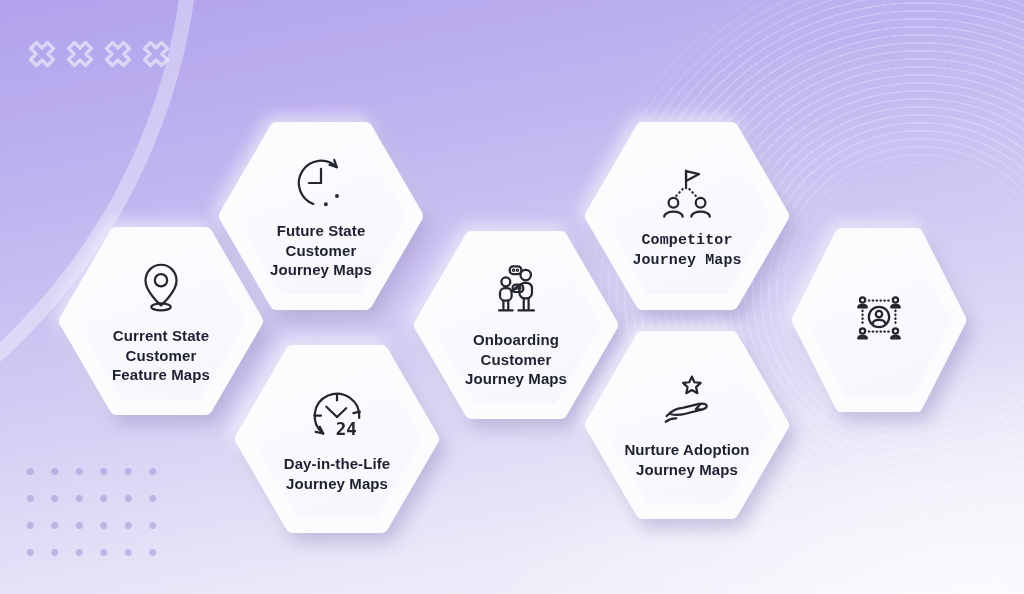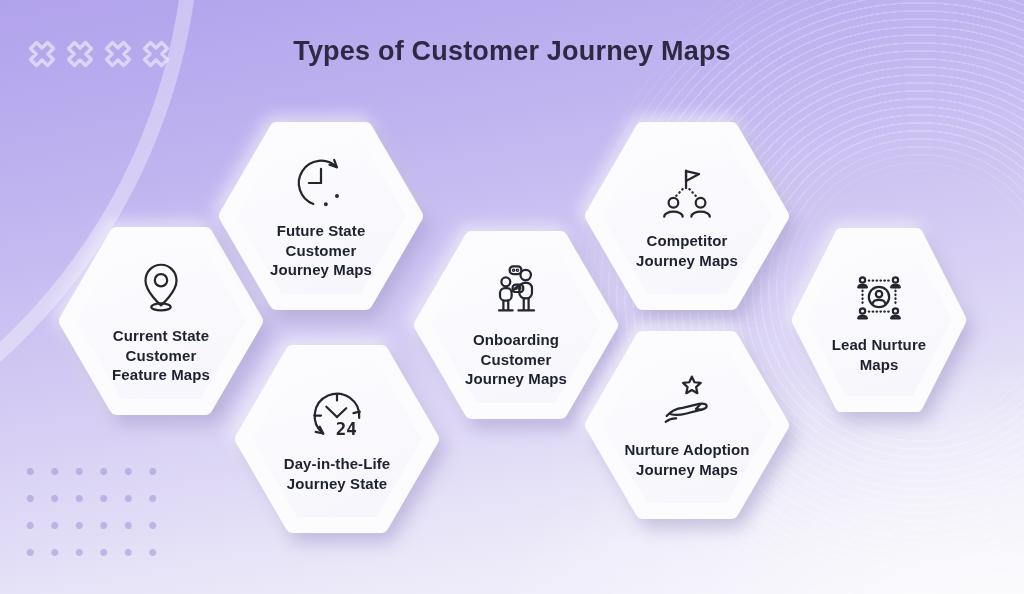--- a/index.html
+++ b/index.html
@@ -41,21 +41,21 @@
     position:absolute; top:36px; left:0; width:100%;
     text-align:center; font-size:27px; font-weight:bold; letter-spacing:.2px;
     color:#2e2a44;
   }
   
   .card { position:absolute; width:206px; height:190px; }
   .card-c1 { left:58px;  top:226px; }
   .card-c2 { left:218px; top:121px; }
   .card-c3 { left:234px; top:344px; }
   .card-c4 { left:413px; top:230px;text-decoration:underline; }
-  .card-c5 { left:584px; top:121px; }
+  .card-c5 { left:584px; top:121px;font-family:Liberation Mono, monospace; }
   .card-c6 { left:584px; top:330px; }
   .card-c7 { left:791px; top:227px; width:176px; height:186px; }
   .hex-bg {
     position:absolute; inset:0; width:100%; height:100%;
     filter:drop-shadow(6px 9px 9px rgba(124,110,178,.40)) drop-shadow(-4px -5px 8px rgba(255,255,255,.65));
   }
   .card-content {
     position:absolute; inset:0; display:flex; flex-direction:column;
     align-items:center; justify-content:center; z-index:2; padding:0 22px;
   }
@@ -90,21 +90,20 @@
   <div class="dots-grid"></div>
   <svg class="x-marks" width="164" height="44" viewBox="0 0 164 44">
     <g fill="none" stroke="rgba(255,255,255,.52)" stroke-width="3.4" stroke-linejoin="round">
       <use href="#xmark" transform="translate(18,22) rotate(45)"></use>
       <use href="#xmark" transform="translate(56,22) rotate(45)"></use>
       <use href="#xmark" transform="translate(94,22) rotate(45)"></use>
       <use href="#xmark" transform="translate(132,22) rotate(45)"></use>
     </g>
   </svg>
 
-  <h1 class="page-title">Types of Customer Journey Maps</h1>
 
   <div class="card card-c1">
     <svg class="hex-bg" viewBox="0 0 206 190" preserveAspectRatio="none">
       <path d="M9 95 L59 9 L147 9 L197 95 L147 181 L59 181 Z" fill="url(#hexgrad)" stroke="#fcfcfe" stroke-width="16" stroke-linejoin="round"></path>
     </svg>
     <div class="card-content">
       <svg class="card-icon" viewBox="0 0 64 64">
         <ellipse cx="32" cy="51.5" rx="10" ry="3.6"></ellipse>
         <path d="M32 8 C23 8 16 15.2 16 24.5 C16 36 32 50 32 50 C32 50 48 36 48 24.5 C48 15.2 41 8 32 8 Z" fill="#fff"></path>
         <circle cx="32" cy="24" r="6.4"></circle>
@@ -143,21 +142,21 @@
         <path d="M54.9 34 A23 23 0 1 0 17.8 50.1"></path>
         <path d="M14.2 43 L17.8 50.1 L10 48.3"></path>
         <path d="M32 10 L32 16"></path>
         <path d="M8.5 31.5 L15.5 31.5"></path>
         <path d="M49 29 L55.5 27.5"></path>
         <path d="M32 33 L21 22.5"></path>
         <path d="M32 33 L41.5 24"></path>
         <text x="41.5" y="51.5" text-anchor="middle" font-family="DejaVu Sans Mono, monospace" font-weight="bold" font-size="18">24</text>
       </svg>
       <div class="card-label">Day-in-the-Life
-Journey State</div>
+Journey Maps</div>
     </div>
   </div>
 
   <div class="card card-c4">
     <svg class="hex-bg" viewBox="0 0 206 190" preserveAspectRatio="none">
       <path d="M9 95 L59 9 L147 9 L197 95 L147 181 L59 181 Z" fill="url(#hexgrad)" stroke="#fcfcfe" stroke-width="16" stroke-linejoin="round"></path>
     </svg>
     <div class="card-content">
       <svg class="card-icon" viewBox="0 0 64 64">
         <circle cx="21.5" cy="21.5" r="4.6"></circle>
@@ -233,18 +232,16 @@
         <path d="M25.8 38.2 C26.6 33.8 37.4 33.8 38.2 38.2"></path>
         <circle cx="15" cy="14.5" r="2.7"></circle>
         <path d="M10.5 22 C11 18.6 19 18.6 19.5 22 Z"></path>
         <circle cx="49" cy="14.5" r="2.7"></circle>
         <path d="M44.5 22 C45 18.6 53 18.6 53.5 22 Z"></path>
         <circle cx="15" cy="46.5" r="2.7"></circle>
         <path d="M10.5 54 C11 50.6 19 50.6 19.5 54 Z"></path>
         <circle cx="49" cy="46.5" r="2.7"></circle>
         <path d="M44.5 54 C45 50.6 53 50.6 53.5 54 Z"></path>
       </svg>
-      <div class="card-label">Lead Nurture
-Maps</div>
     </div>
   </div>
 
 </div>
 
 </body></html>

